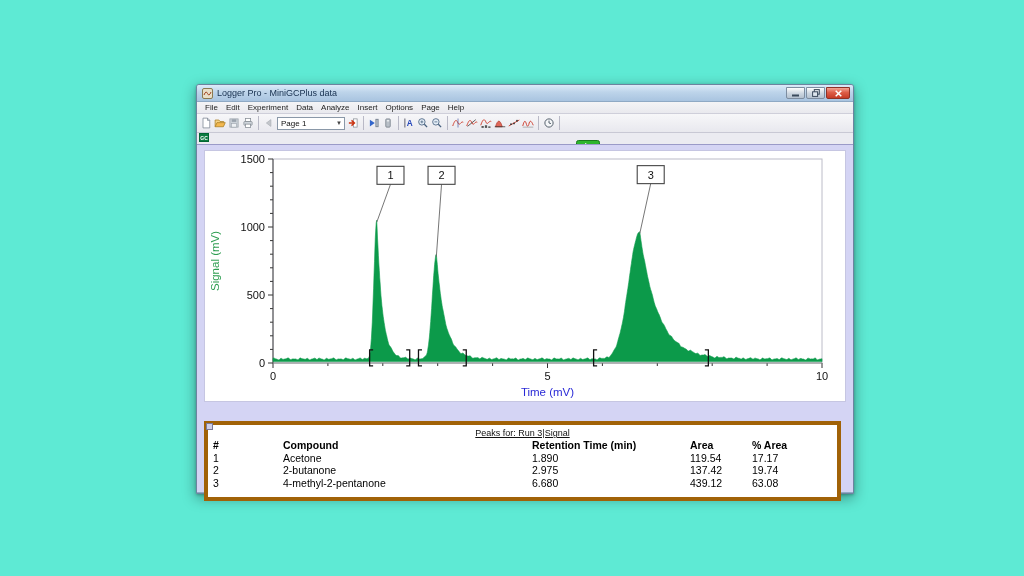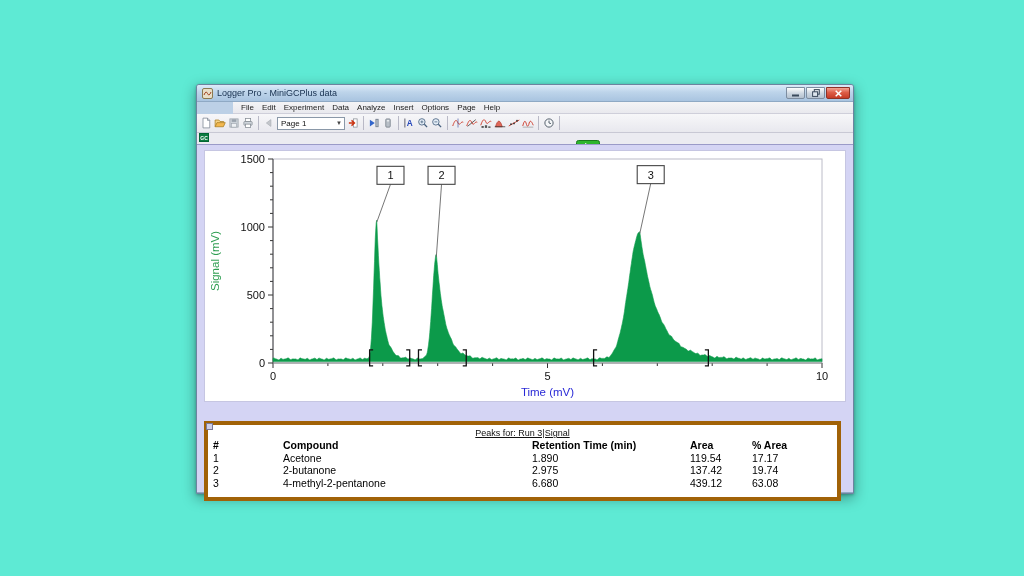--- a/index.html
+++ b/index.html
@@ -25,21 +25,21 @@
     width:19px; height:12px; border:1px solid #7d8da0; border-radius:0 0 2px 2px;
     background:linear-gradient(#fdfdfd,#ccd6e0 55%,#b4c1cf);
     display:flex; align-items:center; justify-content:center;
   }
   .winbtn.close { width:24px; background:linear-gradient(#f2a394,#dd5d47 45%,#c63b26); border-color:#8e3226; }
   .winbtn svg { display:block; }
 
   
   .menubar {
     height:12px; background:linear-gradient(#f4f4f6,#e9e9ee);
-    border-bottom:1px solid #cfcfda; display:flex; align-items:center; padding-left:4px;margin-left:36px;
+    border-bottom:1px solid #cfcfda; display:flex; align-items:center; padding-left:4px;
   }
   .menu-item { font-size:8px; color:#222; padding:0 4px; line-height:12px; }
 
   
   .toolbar {
     height:19px; background:linear-gradient(#f7f7f9,#e8e8ee);
     border-bottom:1px solid #c8c8d4; display:flex; align-items:center; padding-left:2px;
   }
   .tb-btn { width:14px; height:16px; display:flex; align-items:center; justify-content:center; border:1px solid transparent; border-radius:2px; }
   .tb-sep { width:1px; height:14px; background:#b9b9c6; margin:0 3px; }

